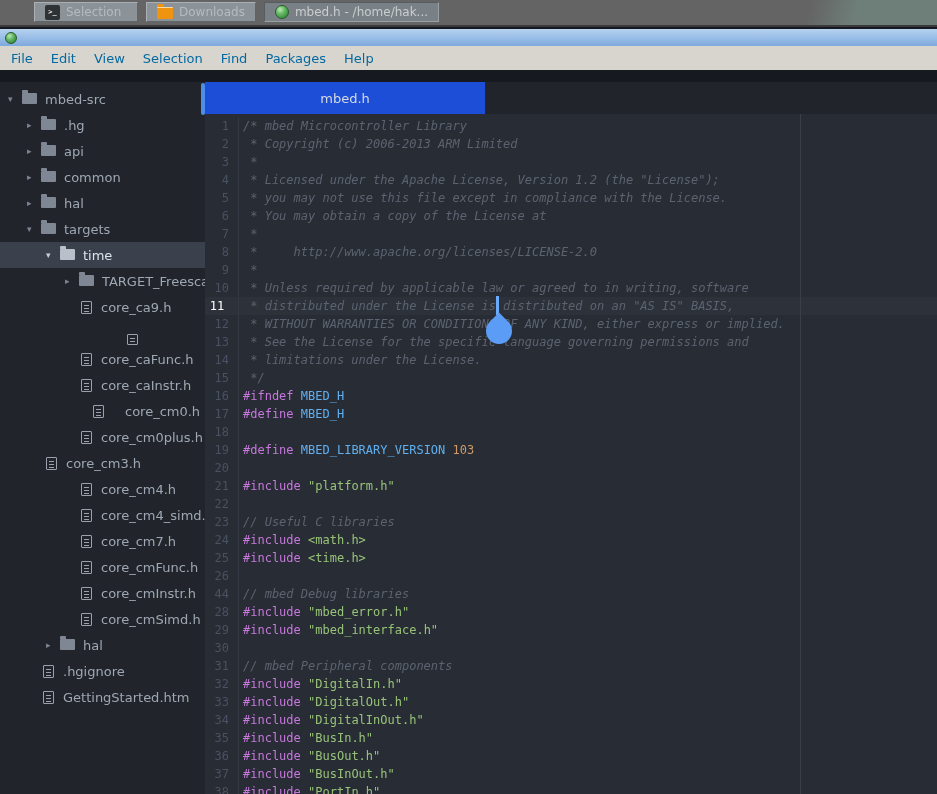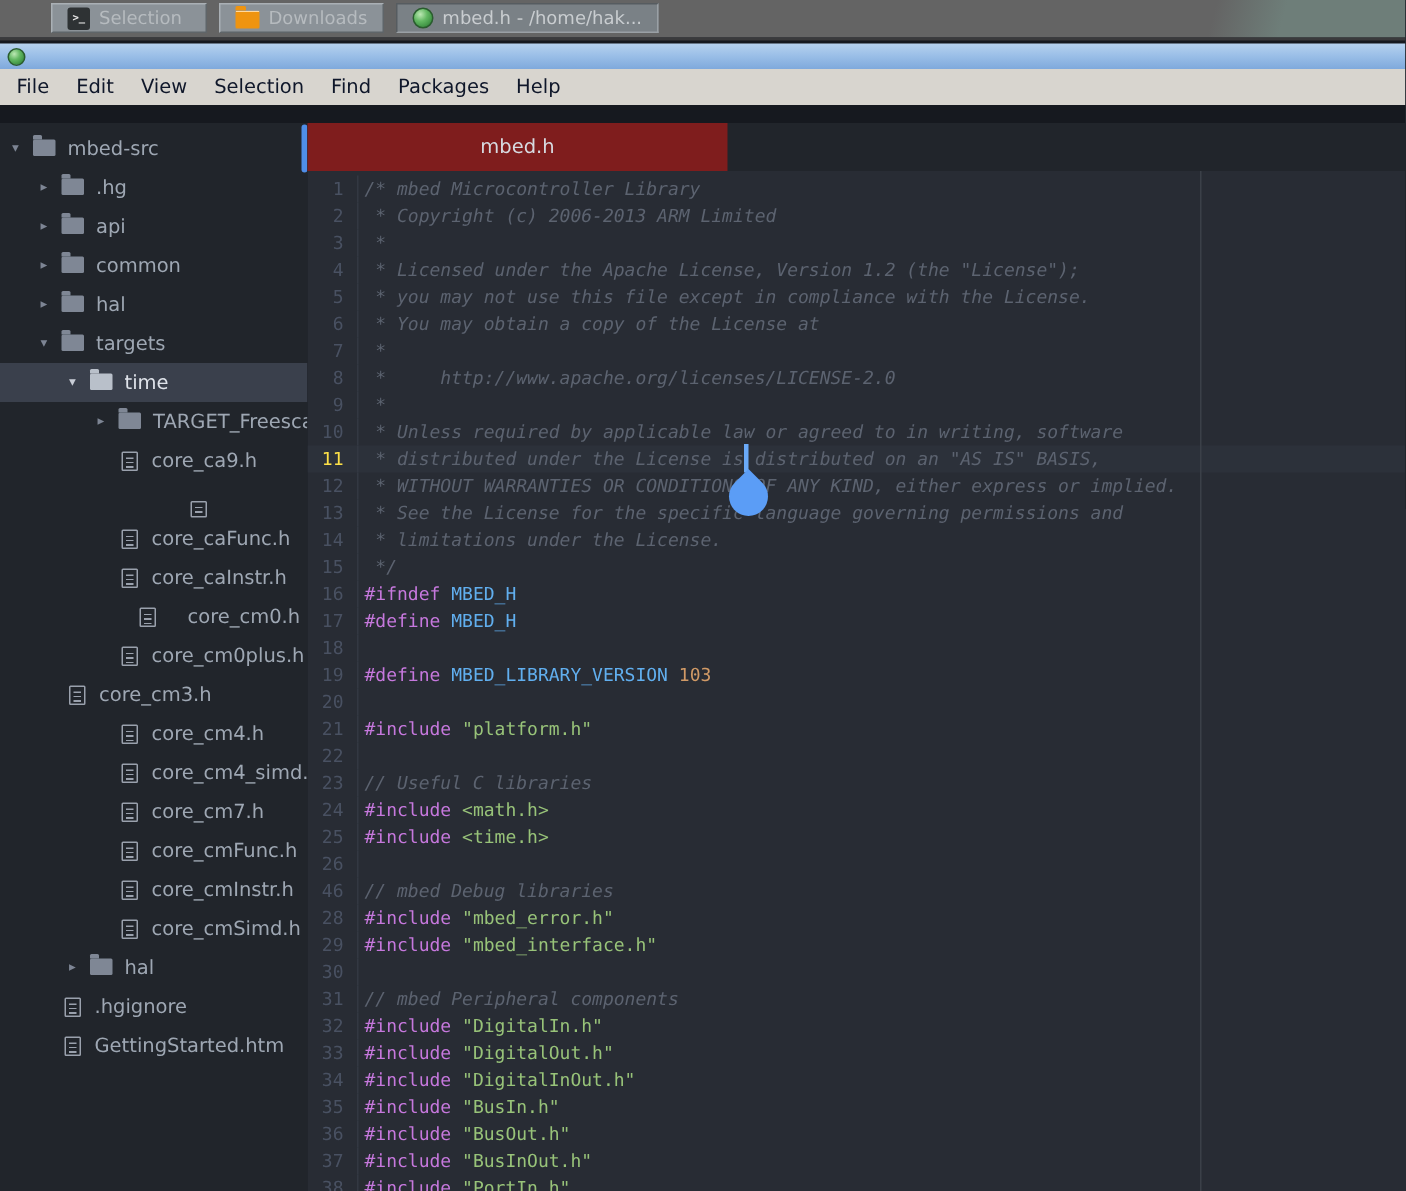--- a/index.html
+++ b/index.html
@@ -49,21 +49,21 @@
     position:absolute; left:0; top:29px; width:937px; height:17px;
     background:linear-gradient(#b7d2ef 0%, #9cc0e8 45%, #7fa9dc 100%);
     display:flex; align-items:center; padding-left:5px;
   }
   #titlebar .icon-atom { width:12px; height:12px; flex:0 0 12px; }
 
   
   #menubar {
     position:absolute; left:0; top:46px; width:937px; height:24px;
     background:#d8d5cf; display:flex; align-items:center; padding-left:2px;
-    font-size:13px; color:#0f172a;
+    font-size:13px; color:#0369a1;
   }
   .menu-item { padding:3px 9px; cursor:default; }
 
   
   #appbody { position:absolute; left:0; top:70px; width:937px; height:724px; background:#16191f; }
 
   
   #tree-panel {
     position:absolute; left:0; top:12px; width:205px; height:712px;
     background:#21252b; overflow:hidden; padding-top:4px;
@@ -96,36 +96,36 @@
   }
   #tree-scroll-thumb {
     position:absolute; left:201px; top:13px; width:4px; height:32px;
     background:#4f8ee8; border-radius:2px;
   }
 
   
   #editor { position:absolute; left:205px; top:12px; width:732px; height:712px; background:#282c34; }
   #tabbar { position:absolute; left:0; top:0; width:732px; height:32px; background:#21252b; }
   #tab-active {
-    position:absolute; left:0; top:0; width:280px; height:32px; background:#7f1d1d;
+    position:absolute; left:0; top:0; width:280px; height:32px; background:#1d4ed8;
     color:#d7dae0; font-size:13px; display:flex; align-items:center; justify-content:center;
   }
   #code {
     position:absolute; left:0; top:32px; width:732px; height:680px;
     padding-top:3px; overflow:hidden;
     font-family:"DejaVu Sans Mono", monospace; font-size:12px; line-height:18px;
   }
   #wrap-guide { position:absolute; left:595px; top:32px; width:1px; height:680px; background:#3b4048; }
   .code-row { display:flex; height:18px; position:relative; }
   .code-row.active-line { background:#2c313a; }
   .gutter {
     width:34px; flex:0 0 34px; text-align:right; padding-right:9px;
     color:#495162; border-right:1px solid #333842;
   }
-  .code-row.active-line .gutter { color:#fde047; }
+  .code-row.active-line .gutter { color:#ffffff;text-align:center; }
   .code-text { padding-left:4px; white-space:pre; color:#abb2bf; }
   .sg-c { color:#5c6370; font-style:italic; }
   .sg-k { color:#c678dd; }
   .sg-m { color:#61afef; }
   .sg-n { color:#d19a66; }
   .sg-s { color:#98c379; }
   .sg-p { color:#abb2bf; }
 
   
   #text-caret { position:absolute; left:496px; top:296px; width:3px; height:19px; background:#6aaaf8; }
@@ -398,21 +398,21 @@
           </div>
           <div class="code-row">
             <span class="gutter">25</span>
             <span class="code-text"><span class="sg-k">#include</span><span class="sg-p"> </span><span class="sg-s">&lt;time.h&gt;</span></span>
           </div>
           <div class="code-row">
             <span class="gutter">26</span>
             <span class="code-text"></span>
           </div>
           <div class="code-row">
-            <span class="gutter">46</span>
+            <span class="gutter">44</span>
             <span class="code-text"><span class="sg-c">// mbed Debug libraries</span></span>
           </div>
           <div class="code-row">
             <span class="gutter">28</span>
             <span class="code-text"><span class="sg-k">#include</span><span class="sg-p"> </span><span class="sg-s">"mbed_error.h"</span></span>
           </div>
           <div class="code-row">
             <span class="gutter">29</span>
             <span class="code-text"><span class="sg-k">#include</span><span class="sg-p"> </span><span class="sg-s">"mbed_interface.h"</span></span>
           </div>

